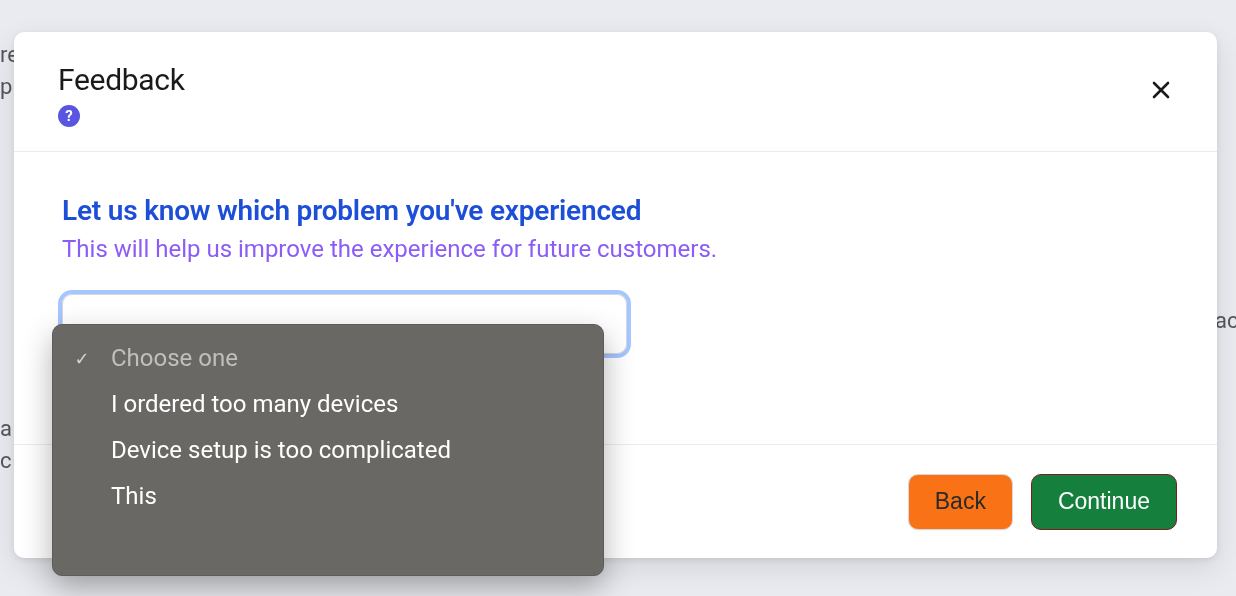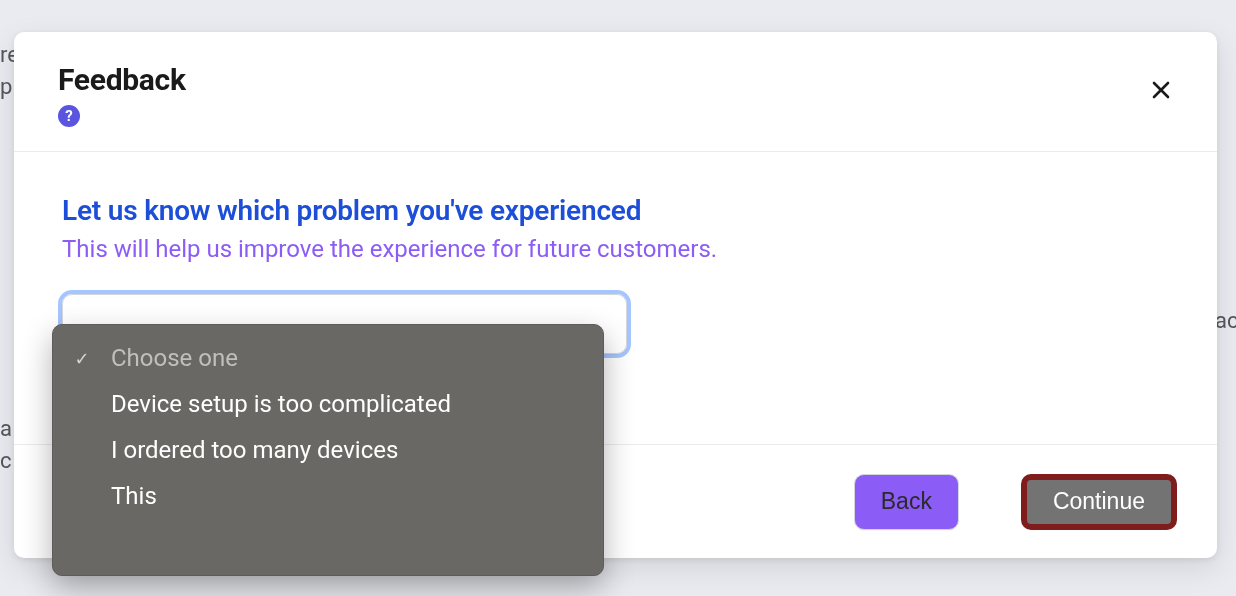--- a/index.html
+++ b/index.html
@@ -31,21 +31,21 @@
   }
 
   .modal-header {
     position: relative;
     padding: 30px 44px 24px 44px;
     border-bottom: 1px solid #e9ebef;
   }
 
   .modal-title {
     font-size: 30px;
-    font-weight: 700;
+    font-weight: 400;
     color: #1a1a1a;
     margin: 0 0 8px 0;
     letter-spacing: -0.3px;
   }
 
   .learn-link {
     display: inline-flex;
     align-items: center;
     gap: 10px;
     font-size: 25px;
@@ -138,30 +138,29 @@
     border-radius: 10px;
     font-size: 23px;
     font-weight: 500;
     padding: 0 26px;
     cursor: pointer;
     display: inline-flex;
     align-items: center;
     justify-content: center;
   }
   .btn-secondary {
-    background: #8b5cf6;
+    background: #f97316;
     color: #2a2a2a;
     border: 1px solid #d5d7dc;
     box-shadow: 0 1px 2px rgba(0,0,0,0.04);
   }
   .btn-primary {
-    background: #737373;
+    background: #15803d;
     color: #ffffff;
-    border: 6px solid #7f1d1d;
-    margin-left: 44px;
+    border: 1px solid #7f1d1d;
   }
 
   
   .dropdown {
     position: absolute;
     left: 52px; top: 324px;
     width: 552px; height: 252px;
     background: #6a6865;
     border-radius: 10px;
     padding: 10px 0;
@@ -234,23 +233,23 @@
 
 </div>
 
 <div class="dropdown">
   <div class="dropdown-item placeholder">
     <span class="check">✓</span>
     <span class="label-text">Choose one</span>
   </div>
   <div class="dropdown-item">
     <span class="check"></span>
-    <span class="label-text">Device setup is too complicated</span>
+    <span class="label-text">I ordered too many devices</span>
   </div>
   <div class="dropdown-item">
     <span class="check"></span>
-    <span class="label-text">I ordered too many devices</span>
+    <span class="label-text">Device setup is too complicated</span>
   </div>
   <div class="dropdown-item">
     <span class="check"></span>
     <span class="label-text">This</span>
   </div>
 </div>
 
 </body></html>

